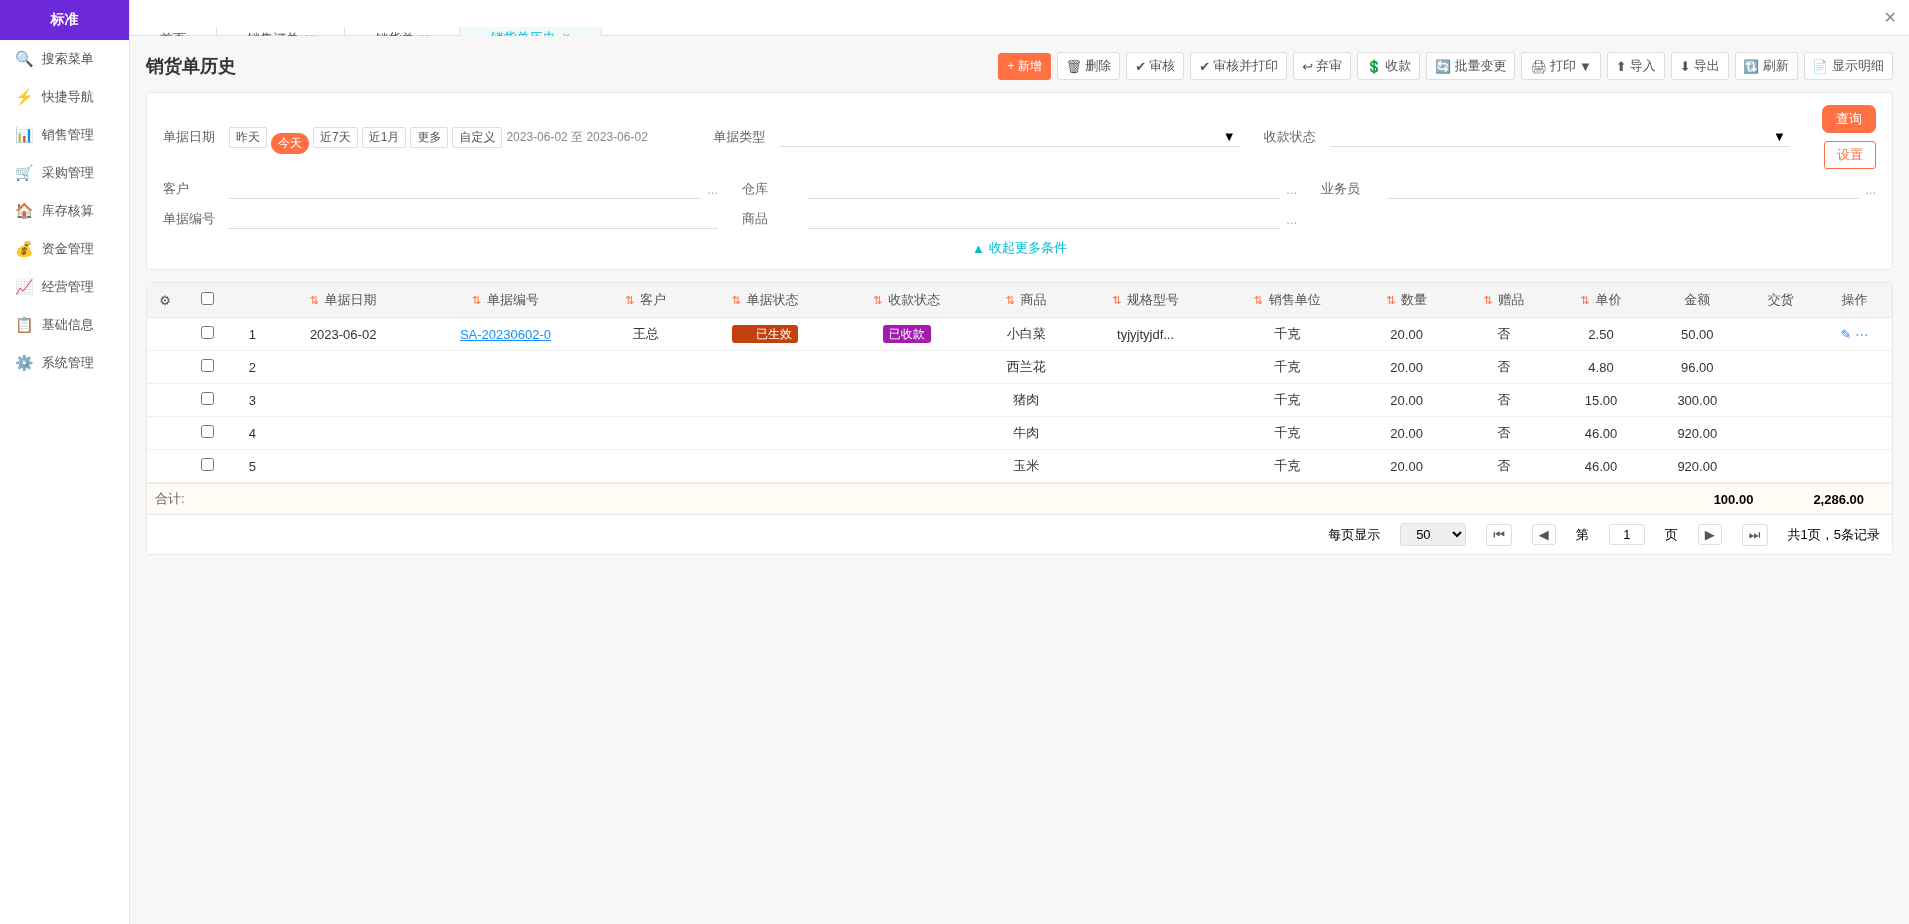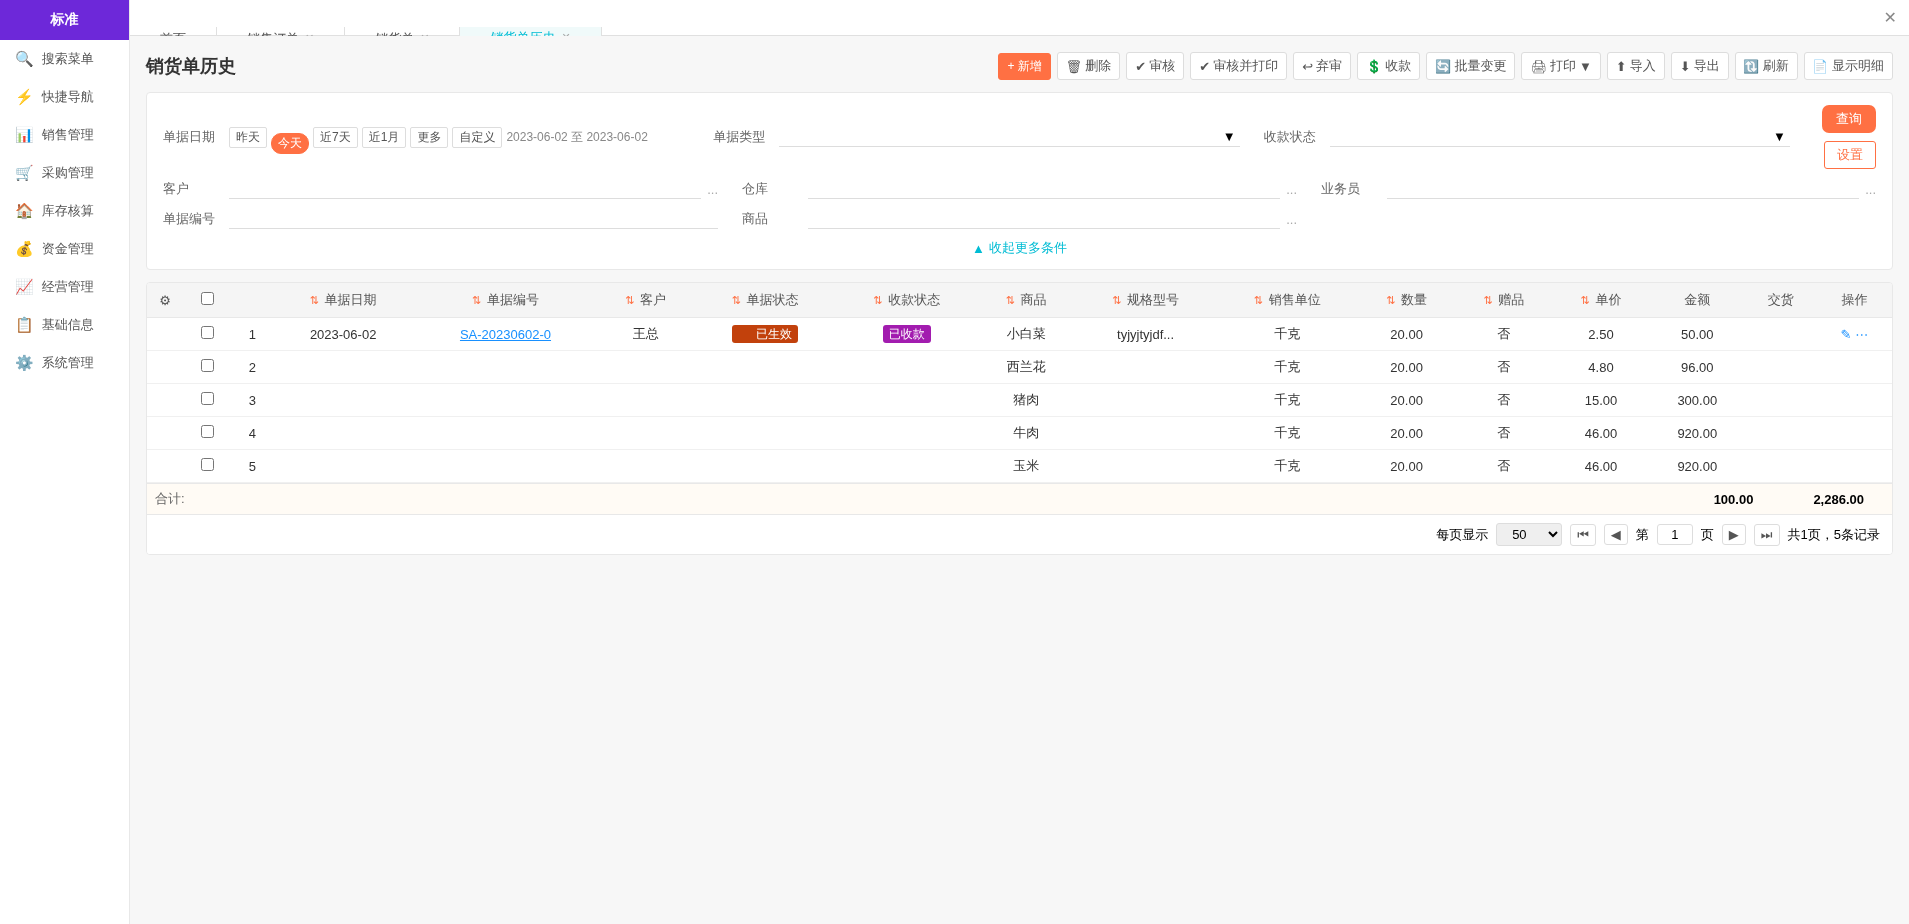--- a/index.html
+++ b/index.html
@@ -274,21 +274,21 @@
     .summary-val { font-weight: bold; color: #000000; }
 
     
     .pagination-bar {
       display: flex;
       align-items: center;
       justify-content: flex-end;
       padding: 8px 12px;
       background: #fff;
       border-top: 1px solid #e8e8e8;
-      gap: 8px;
+      gap: 20px;
       font-size: 13px;
     }
     .page-size-select {
       border: 1px solid #ddd;
       border-radius: 3px;
       padding: 2px 11px;
     }
     .page-btn {
       border: 1px solid #ddd;
       background: #fff;

